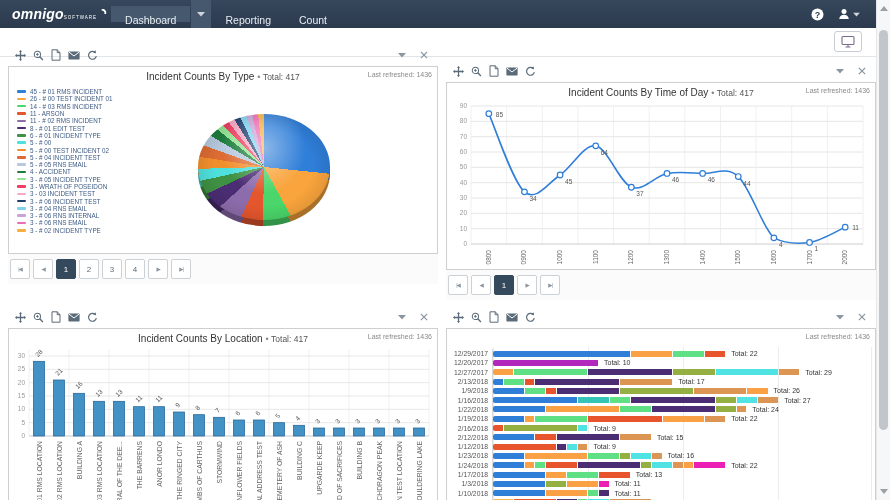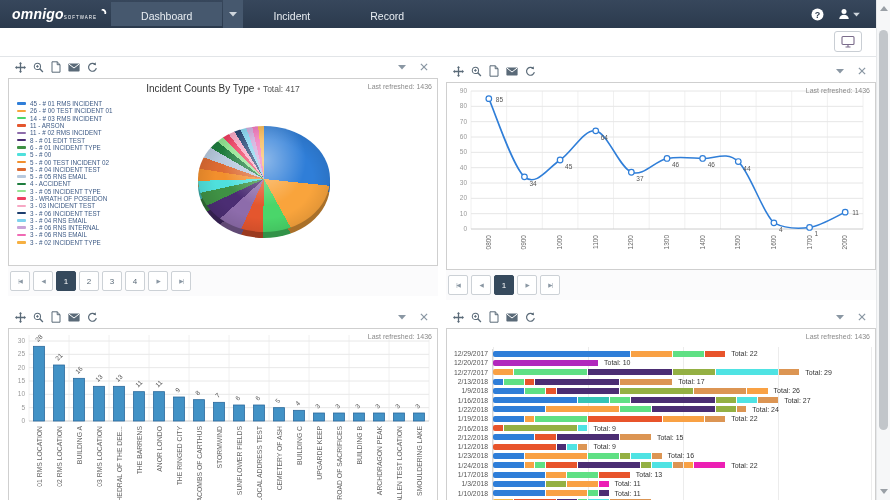--- a/index.html
+++ b/index.html
@@ -8,38 +8,38 @@
   body { position:relative; }
 
   
   .navbar { position:absolute; left:0; top:0; width:876px; height:28px;
     background:linear-gradient(#37475c,#2b3a4d); display:flex; align-items:center; }
   .brand { color:#fff; font-weight:bold; font-style:italic; font-size:14px;
     padding:0 14px 0 12px; letter-spacing:.2px; position:relative; }
   .brand .sfx { font-size:4.5px; font-style:normal; font-weight:normal; letter-spacing:1px; vertical-align:baseline; }
   .brand .swoosh { position:absolute; top:3px; right:4px; width:6px; height:5px;
     border-top:2px solid #fff; border-right:2px solid #fff; border-radius:0 5px 0 0; transform:rotate(14deg); }
-  .nav-item { color:#e8edf2; font-size:10.5px; padding:0 30px; height:24px; line-height:28px; cursor:pointer; }
+  .nav-item { color:#e8edf2; font-size:10.5px; padding:0 14px; height:16px; line-height:28px; cursor:pointer; }
   .nav-item.active { background:#46586e; }
   .nav-caret-btn { height:28px; width:20px; background:#46586e; margin-left:1px;
     display:flex; align-items:center; justify-content:center; }
   .nav-right { margin-left:auto; display:flex; align-items:center; gap:14px; padding-right:16px; }
   .nav-right svg { display:block; }
 
   
   .pagehead { position:absolute; left:0; top:28px; width:876px; height:28px; background:#fff; }
   .page-title { position:absolute; left:10px; top:8px; font-size:12.5px; color:#4a4a4a; }
   .monitor-btn { position:absolute; right:14px; top:3px; width:28px; height:21px;
     border:1px solid #c9ced4; border-radius:3px; background:#fff; display:flex;
     align-items:center; justify-content:center; cursor:pointer; }
   .head-divider { position:absolute; left:0; top:56px; width:876px; height:1px; background:#e2e5e8; }
 
   
   .panel { position:absolute; width:430px; }
-  #panel-pie      { left:8px;  top:56px;  height:242px; }
+  #panel-pie      { left:8px;  top:44px;  height:242px; }
   #panel-line     { left:446px;top:60px;  height:242px; }
   #panel-bar      { left:8px;  top:306px; height:400px; }
   #panel-stacked  { left:446px;top:306px; height:400px; }
 
   .ptoolbar { height:22px; display:flex; align-items:center; padding:0 4px 0 3px; }
   .ticon { width:18px; height:16px; display:flex; align-items:center; justify-content:center; cursor:pointer; }
   .tright { margin-left:auto; display:flex; align-items:center; gap:10px; padding-right:4px; }
   .tright .ticon { width:12px; }
 
   .card { position:relative; border:1px solid #cfcfcf; background:#fff; overflow:hidden; }
@@ -93,22 +93,22 @@
   <div class="brand">
     <span>omnigo</span><span class="sfx">SOFTWARE</span>
     <span class="swoosh"></span>
   </div>
   <div class="nav-item active">Dashboard</div>
   <div class="nav-caret-btn">
     <svg width="8" height="6" viewBox="0 0 8 6">
         <path d="M0 1h8L4 5.5z" fill="#cfd6dd"></path>
       </svg>
   </div>
-  <div class="nav-item">Incident</div>
-  <div class="nav-item">Record</div>
+  <div class="nav-item">Reporting</div>
+  <div class="nav-item">Count</div>
   <div class="nav-right">
     <svg width="13" height="13" viewBox="0 0 13 13">
       <circle cx="6.5" cy="6.5" r="6" fill="#fff"></circle>
       <text x="6.5" y="9.6" text-anchor="middle" font-size="9" font-weight="bold" fill="#2e3d50">?</text>
     </svg>
     <span style="display:flex;align-items:center;gap:3px">
       <svg width="12" height="12" viewBox="0 0 12 12">
         <circle cx="6" cy="3.4" r="2.5" fill="#fff"></circle>
           <path d="M1.2 11c.4-2.9 2.3-4.2 4.8-4.2s4.4 1.3 4.8 4.2z" fill="#fff"></path>
       </svg>
@@ -319,20 +319,25 @@
           </svg>
         </span>
         <span class="ticon">
           <svg width="8" height="8" viewBox="0 0 9 9">
             <path d="M1 1l7 7M8 1 1 8" stroke="#8a97a3" stroke-width="1.4"></path>
           </svg>
         </span>
       </span>
     </div>
   <div class="card">
+    <div class="card-title">
+      <span>Incident Counts By Time of Day</span>
+      <span class="sep"> <span>•</span> </span>
+      <span class="tot">Total: 417</span>
+    </div>
     <div class="refreshed">Last refreshed: 1436</div>
     <svg id="line-svg" width="424" height="172">
         <line x1="24" y1="8" x2="24" y2="146" stroke="#f0f0f0"></line>
         <line x1="59.63636363636363" y1="8" x2="59.63636363636363" y2="146" stroke="#f0f0f0"></line>
         <line x1="95.27272727272727" y1="8" x2="95.27272727272727" y2="146" stroke="#f0f0f0"></line>
         <line x1="130.9090909090909" y1="8" x2="130.9090909090909" y2="146" stroke="#f0f0f0"></line>
         <line x1="166.54545454545453" y1="8" x2="166.54545454545453" y2="146" stroke="#f0f0f0"></line>
         <line x1="202.18181818181816" y1="8" x2="202.18181818181816" y2="146" stroke="#f0f0f0"></line>
         <line x1="237.8181818181818" y1="8" x2="237.8181818181818" y2="146" stroke="#f0f0f0"></line>
         <line x1="273.45454545454544" y1="8" x2="273.45454545454544" y2="146" stroke="#f0f0f0"></line>
@@ -444,20 +449,25 @@
           </svg>
         </span>
         <span class="ticon">
           <svg width="8" height="8" viewBox="0 0 9 9">
             <path d="M1 1l7 7M8 1 1 8" stroke="#8a97a3" stroke-width="1.4"></path>
           </svg>
         </span>
       </span>
     </div>
   <div class="card">
+    <div class="card-title">
+      <span>Incident Counts By Location</span>
+      <span class="sep"> <span>•</span> </span>
+      <span class="tot">Total: 417</span>
+    </div>
     <div class="refreshed">Last refreshed: 1436</div>
     <svg id="bar-svg" width="424" height="220">
         <line x1="20" y1="6" x2="20" y2="92" stroke="#f0f0f0"></line>
         <line x1="60" y1="6" x2="60" y2="92" stroke="#f0f0f0"></line>
         <line x1="100" y1="6" x2="100" y2="92" stroke="#f0f0f0"></line>
         <line x1="140" y1="6" x2="140" y2="92" stroke="#f0f0f0"></line>
         <line x1="180" y1="6" x2="180" y2="92" stroke="#f0f0f0"></line>
         <line x1="220" y1="6" x2="220" y2="92" stroke="#f0f0f0"></line>
         <line x1="260" y1="6" x2="260" y2="92" stroke="#f0f0f0"></line>
         <line x1="300" y1="6" x2="300" y2="92" stroke="#f0f0f0"></line>

